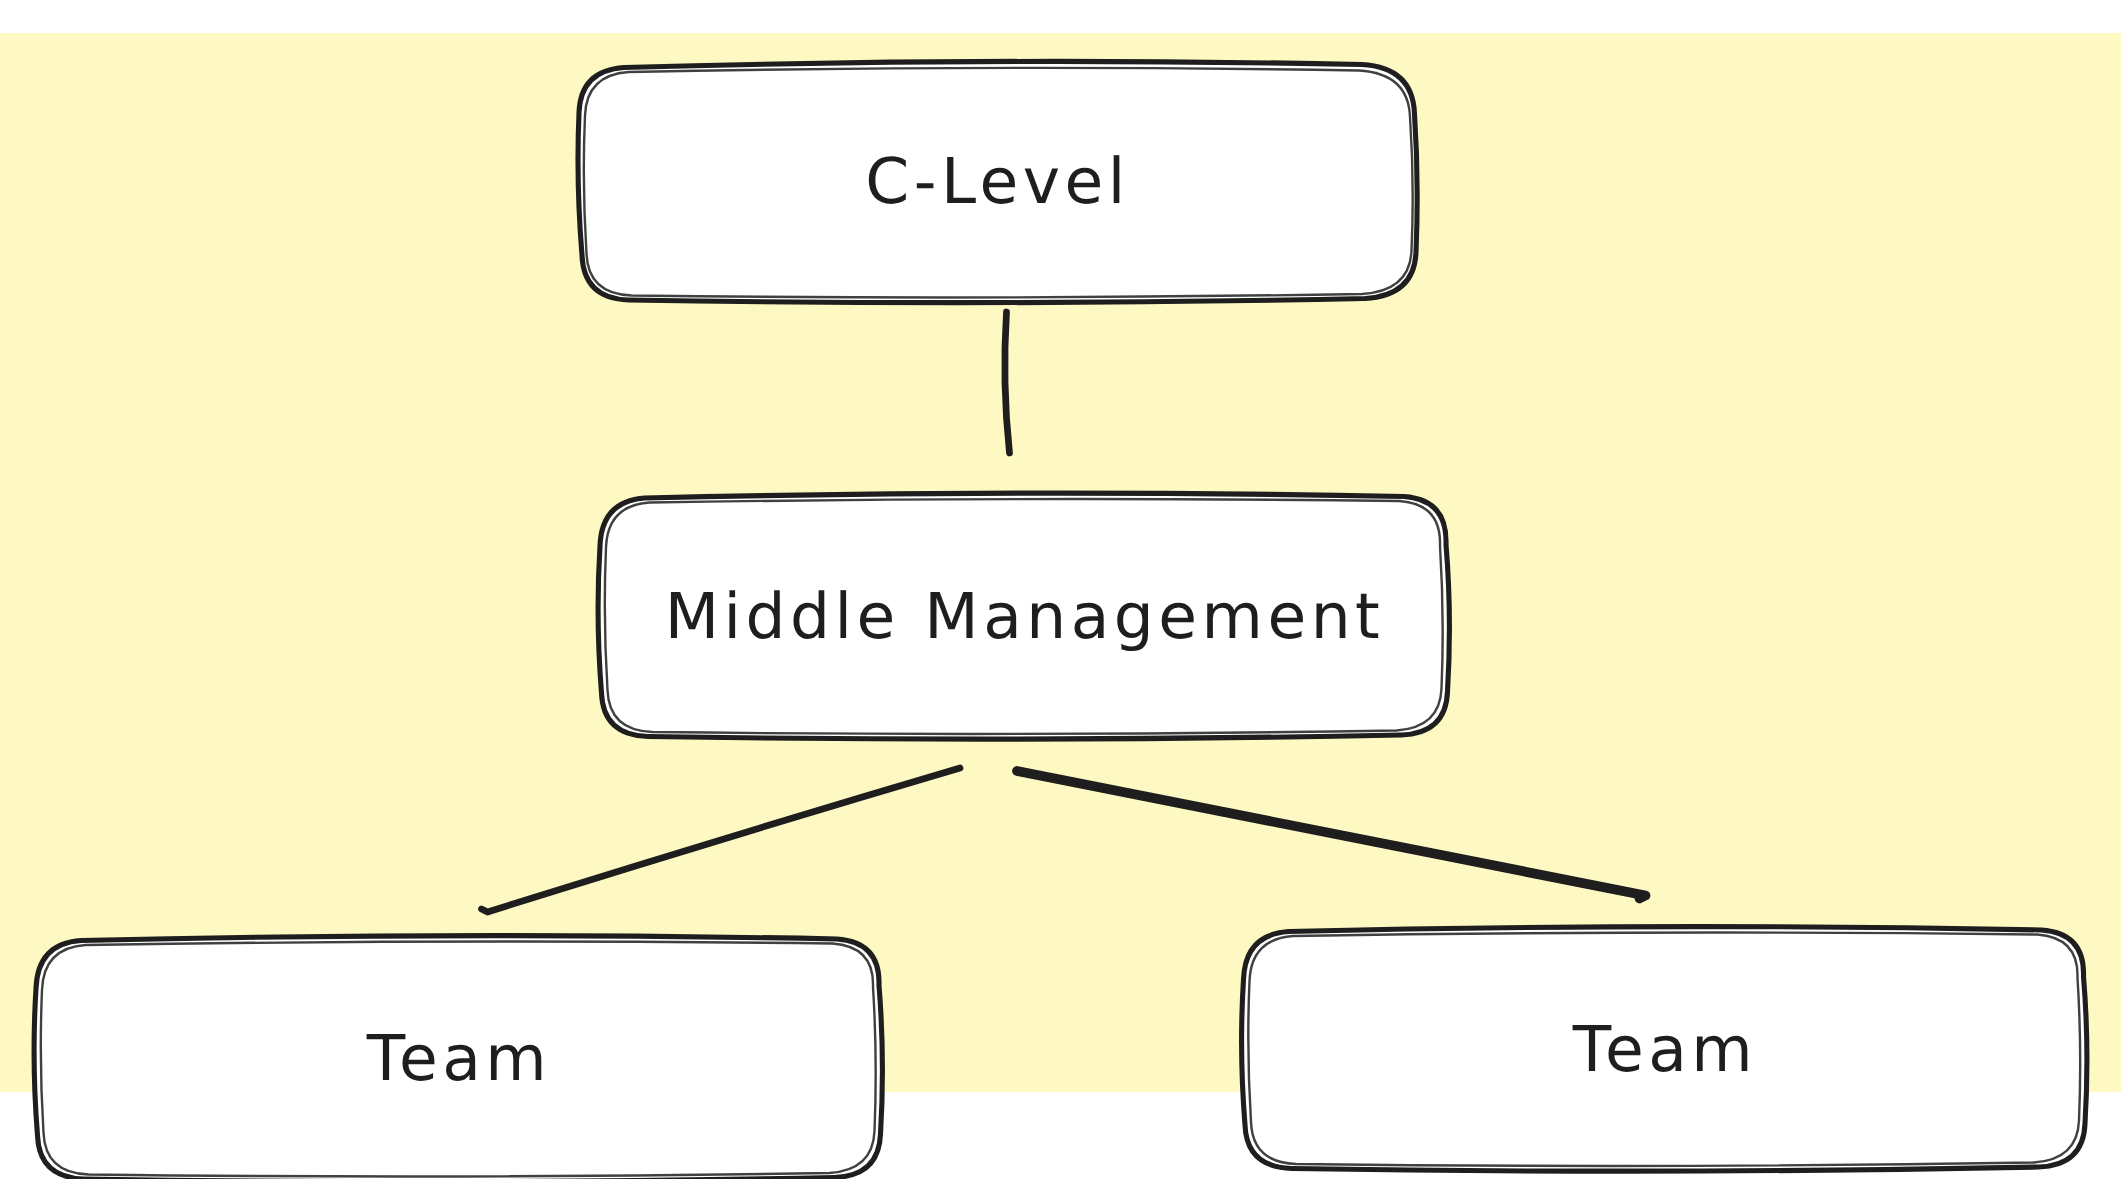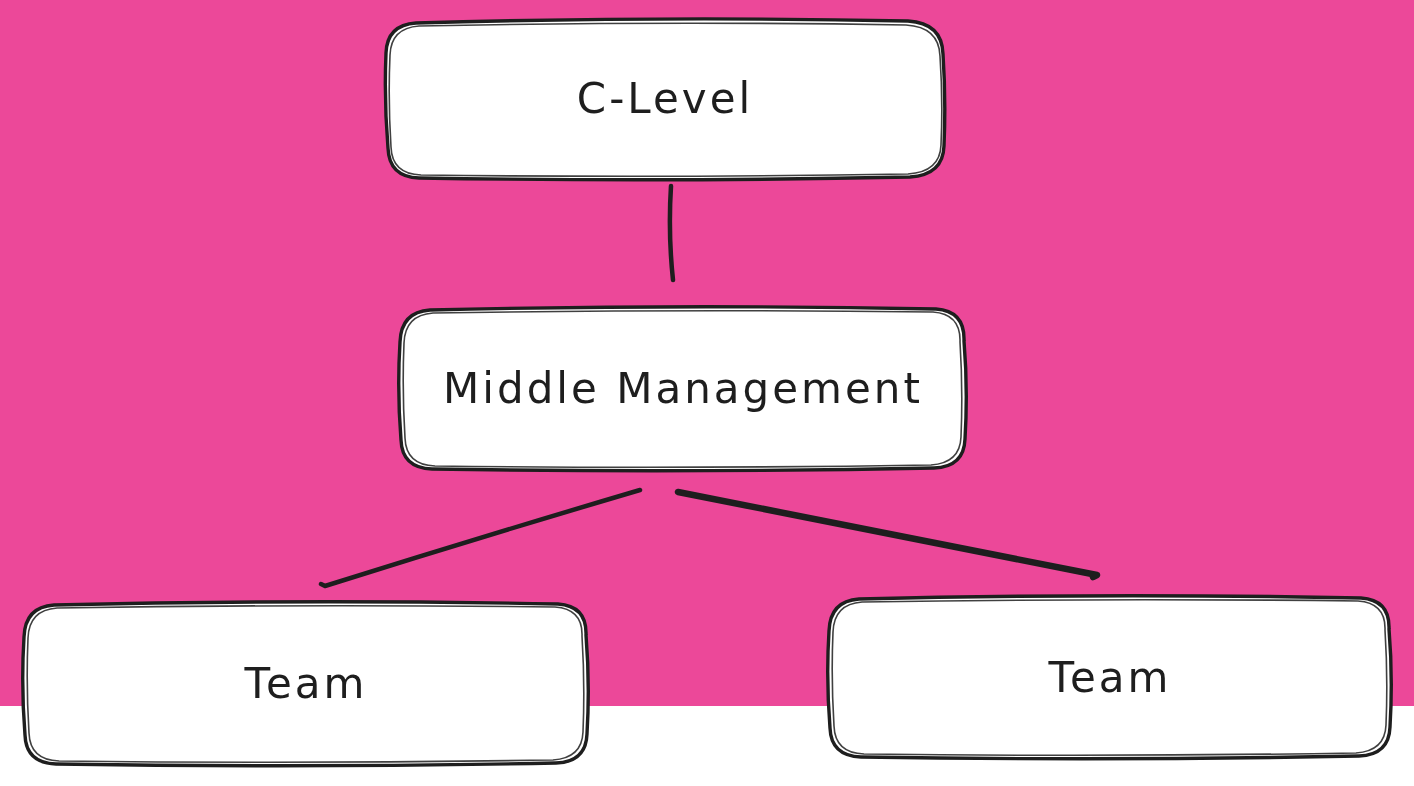--- a/index.html
+++ b/index.html
@@ -7,21 +7,22 @@
     padding: 0;
     width: 1414px;
     height: 786px;
     overflow: hidden;
     background: #ffffff;
   }
   .canvas-wrap {
     position: relative;
     width: 1414px;
     height: 706px;
-    background: #ec4899;
+    background: #fef9c3;
+    margin-top: 22px;
   }
   svg {
     display: block;
   }
   .sketch-stroke {
     fill: none;
     stroke: #1e1e1e;
     stroke-linecap: round;
     stroke-linejoin: round;
   }

